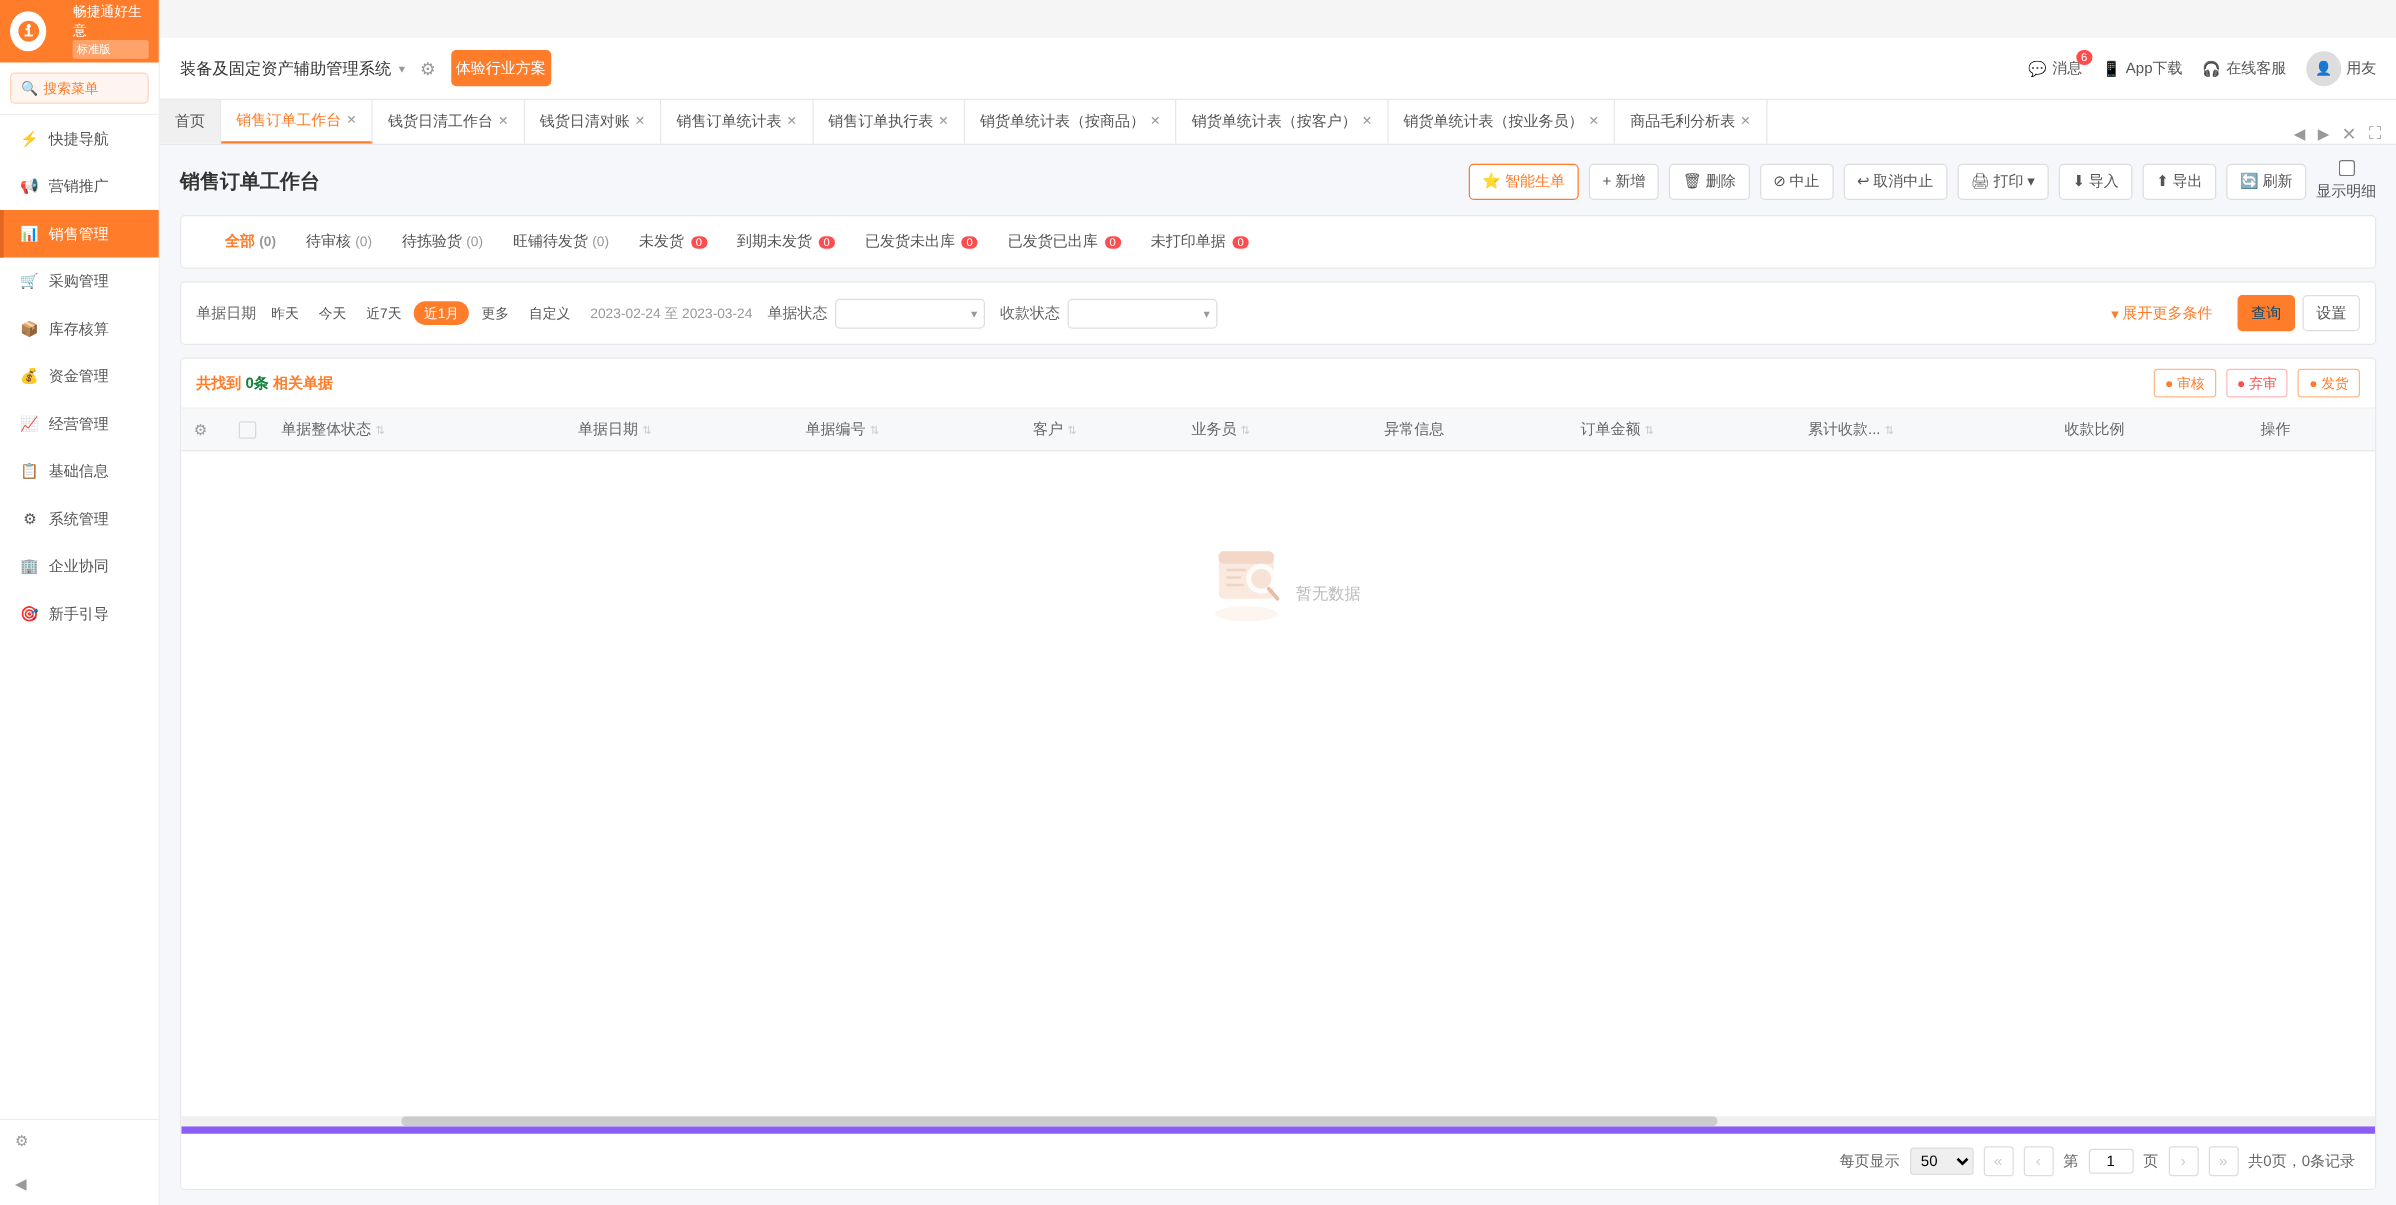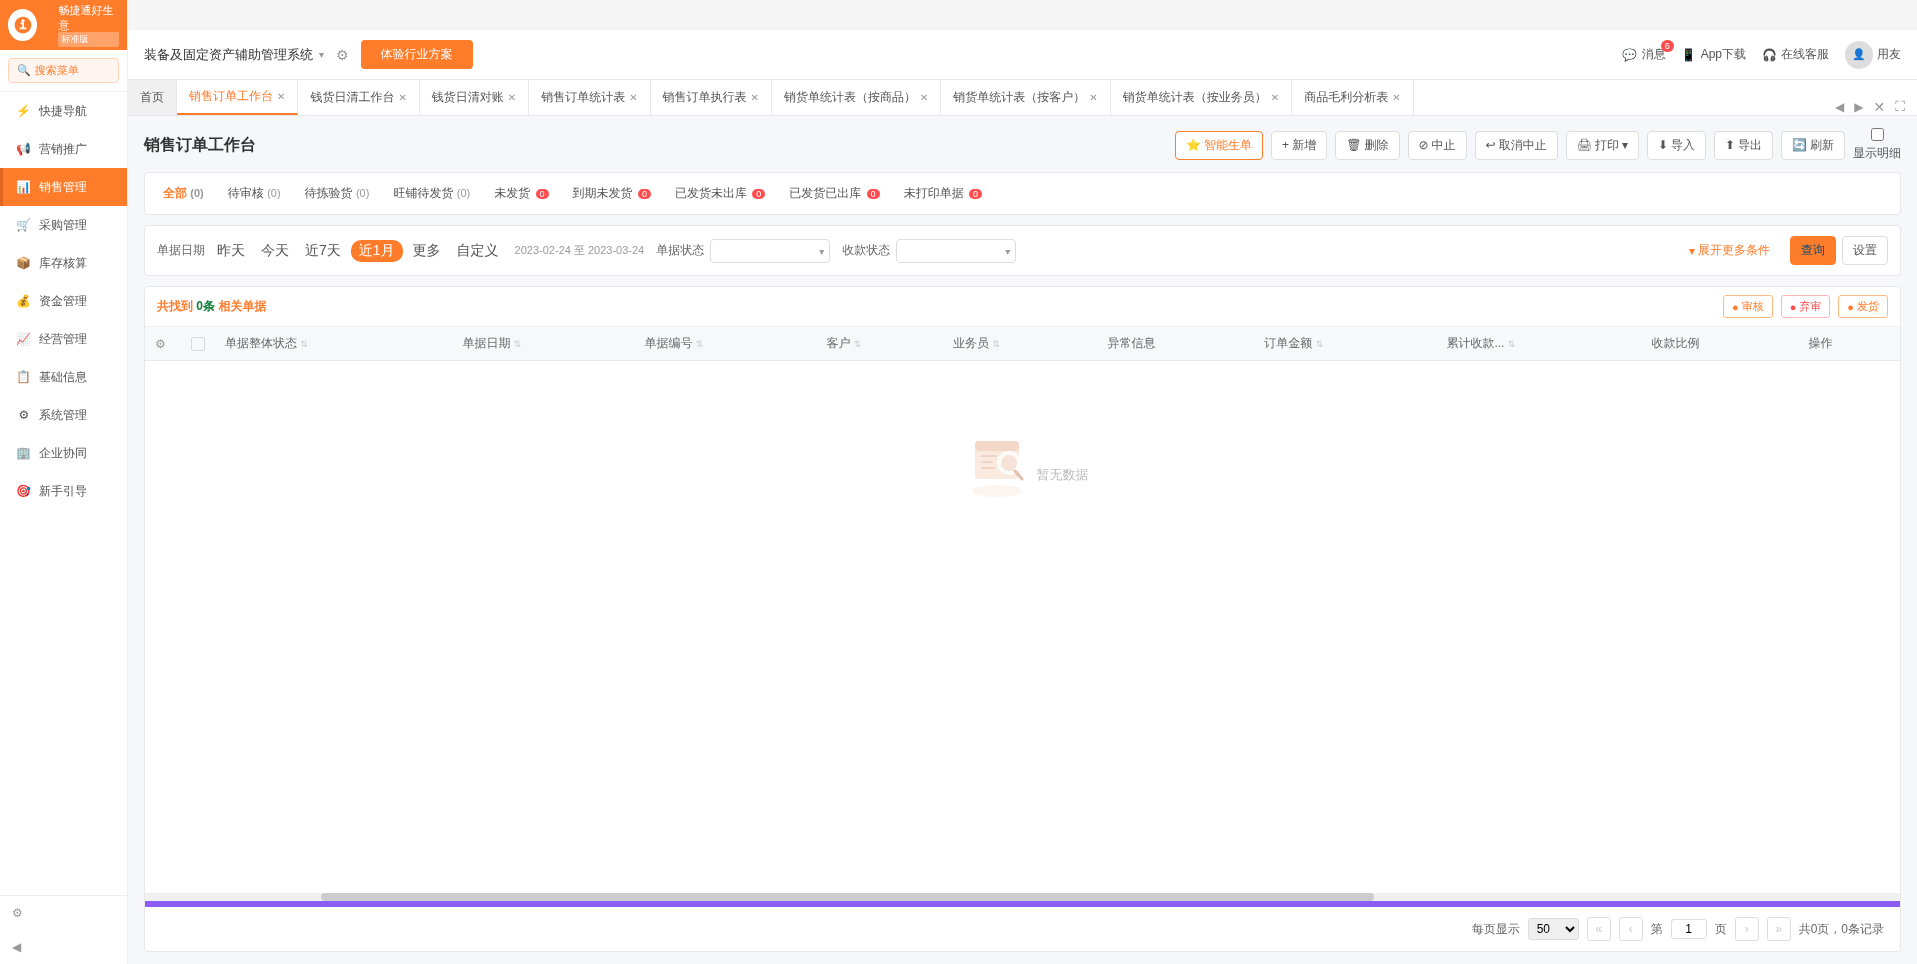--- a/index.html
+++ b/index.html
@@ -21,21 +21,21 @@
     .sidebar-bottom-item { display: flex; align-items: center; gap: 6px; padding: 10px 12px; cursor: pointer; color: #999; font-size: 12px; }
 
     
     .main { flex: 1; display: flex; flex-direction: column; overflow: hidden; margin-top: 30px; }
 
     
     .header { background: #fff; border-bottom: 1px solid #e8e8e8; display: flex; align-items: center; padding: 0 16px; height: 50px; gap: 12px; }
     .header-title { font-size: 13px; color: #333; display: flex; align-items: center; gap: 6px; }
     .header-title-dropdown { font-size: 10px; color: #999; cursor: pointer; }
     .header-spacer { flex: 1; }
-    .header-btn { background: #ff7c2a; color: #fff; border: none; border-radius: 4px; padding: 6px 20px; font-size: 12px; cursor: pointer; }
+    .header-btn { background: #ff7c2a; color: #fff; border: none; border-radius: 4px; padding: 6px 4px; font-size: 12px; cursor: pointer; }
     .header-actions { display: flex; align-items: center; gap: 16px; }
     .header-action-item { display: flex; align-items: center; gap: 4px; color: #555; font-size: 12px; cursor: pointer; position: relative; }
     .badge { background: #ff4d4f; color: #fff; font-size: 9px; border-radius: 8px; padding: 1px 4px; position: absolute; top: -6px; right: -8px; }
     .header-gear { color: #999; cursor: pointer; font-size: 14px; }
     .header-avatar { width: 28px; height: 28px; background: #ddd; border-radius: 50%; display: flex; align-items: center; justify-content: center; font-size: 11px; }
 
     
     .tab-bar { background: #fff; display: flex; align-items: flex-end; border-bottom: 1px solid #e8e8e8; overflow: hidden; height: 36px; }
     .tab { display: flex; align-items: center; gap: 4px; padding: 0 12px; height: 36px; font-size: 12px; cursor: pointer; color: #555; border-right: 1px solid #e8e8e8; white-space: nowrap; flex-shrink: 0; }
     .tab.home { background: #f0f0f0; }
@@ -49,33 +49,33 @@
 
     
     .page-header { display: flex; align-items: center; justify-content: space-between; }
     .page-title { font-size: 16px; font-weight: bold; color: #333; }
     .toolbar { display: flex; align-items: center; gap: 8px; }
     .toolbar-btn { display: flex; align-items: center; gap: 3px; padding: 5px 10px; border: 1px solid #ddd; border-radius: 4px; background: #fff; color: #555; font-size: 12px; cursor: pointer; }
     .toolbar-btn.primary { background: #ff7c2a; color: #fff; border-color: #ff7c2a; }
     .toolbar-btn.ai { background: #fff; border-color: #ff7c2a; color: #ff7c2a; }
 
     
-    .sub-tabs { display: flex; align-items: center; gap: 0; background: #fff; border-radius: 4px; padding: 8px 6px; border: 1px solid #e8e8e8; }
+    .sub-tabs { display: flex; align-items: center; gap: 0; background: #fff; border-radius: 4px; padding: 8px 23px; border: 1px solid #e8e8e8; }
     .sub-tab { padding: 4px 12px; font-size: 12px; color: #555; cursor: pointer; border-radius: 3px; white-space: nowrap; }
     .sub-tab.active { color: #ff7c2a; font-weight: bold; }
     .sub-tab .count-badge { display: inline-block; background: #ff4d4f; color: #fff; border-radius: 8px; padding: 0px 4px; font-size: 9px; margin-left: 2px; }
     .sub-tab .count-zero { color: #999; font-size: 11px; }
 
     
     .filter-row { background: #fff; border-radius: 4px; border: 1px solid #e8e8e8; padding: 10px 12px; }
     .filter-line { display: flex; align-items: center; gap: 12px; flex-wrap: wrap; }
     .filter-item { display: flex; align-items: center; gap: 6px; }
     .filter-label { color: #666; font-size: 12px; white-space: nowrap; }
     .filter-date-options { display: flex; gap: 4px; }
-    .filter-date-btn { padding: 2px 6px; border-radius: 3px; cursor: pointer; color: #555; font-size: 14px; }
+    .filter-date-btn { padding: 2px 6px; border-radius: 3px; cursor: pointer; color: #555; font-size: 11px; }
     .filter-date-btn.active { background: #ff7c2a; color: #fff; border-radius: 10px; padding: 2px 8px; }
     .filter-date-range { color: #999; font-size: 11px; margin-left: 4px; }
     .filter-select { border: 1px solid #ddd; border-radius: 4px; padding: 4px 24px 4px 8px; font-size: 12px; color: #555; background: #fff; min-width: 120px; cursor: pointer; appearance: none; position: relative; }
     .filter-select-wrap { position: relative; display: inline-block; }
     .filter-select-wrap::after { content: '▾'; position: absolute; right: 6px; top: 50%; transform: translateY(-50%); color: #999; font-size: 10px; pointer-events: none; }
     .filter-expand { color: #ff7c2a; font-size: 12px; cursor: pointer; margin-left: auto; display: flex; align-items: center; gap: 3px; }
 
     
     .table-area { background: #fff; border-radius: 4px; border: 1px solid #e8e8e8; flex: 1; display: flex; flex-direction: column; overflow: hidden; }
     .table-header { display: flex; align-items: center; justify-content: space-between; padding: 8px 12px; border-bottom: 1px solid #f0f0f0; }

